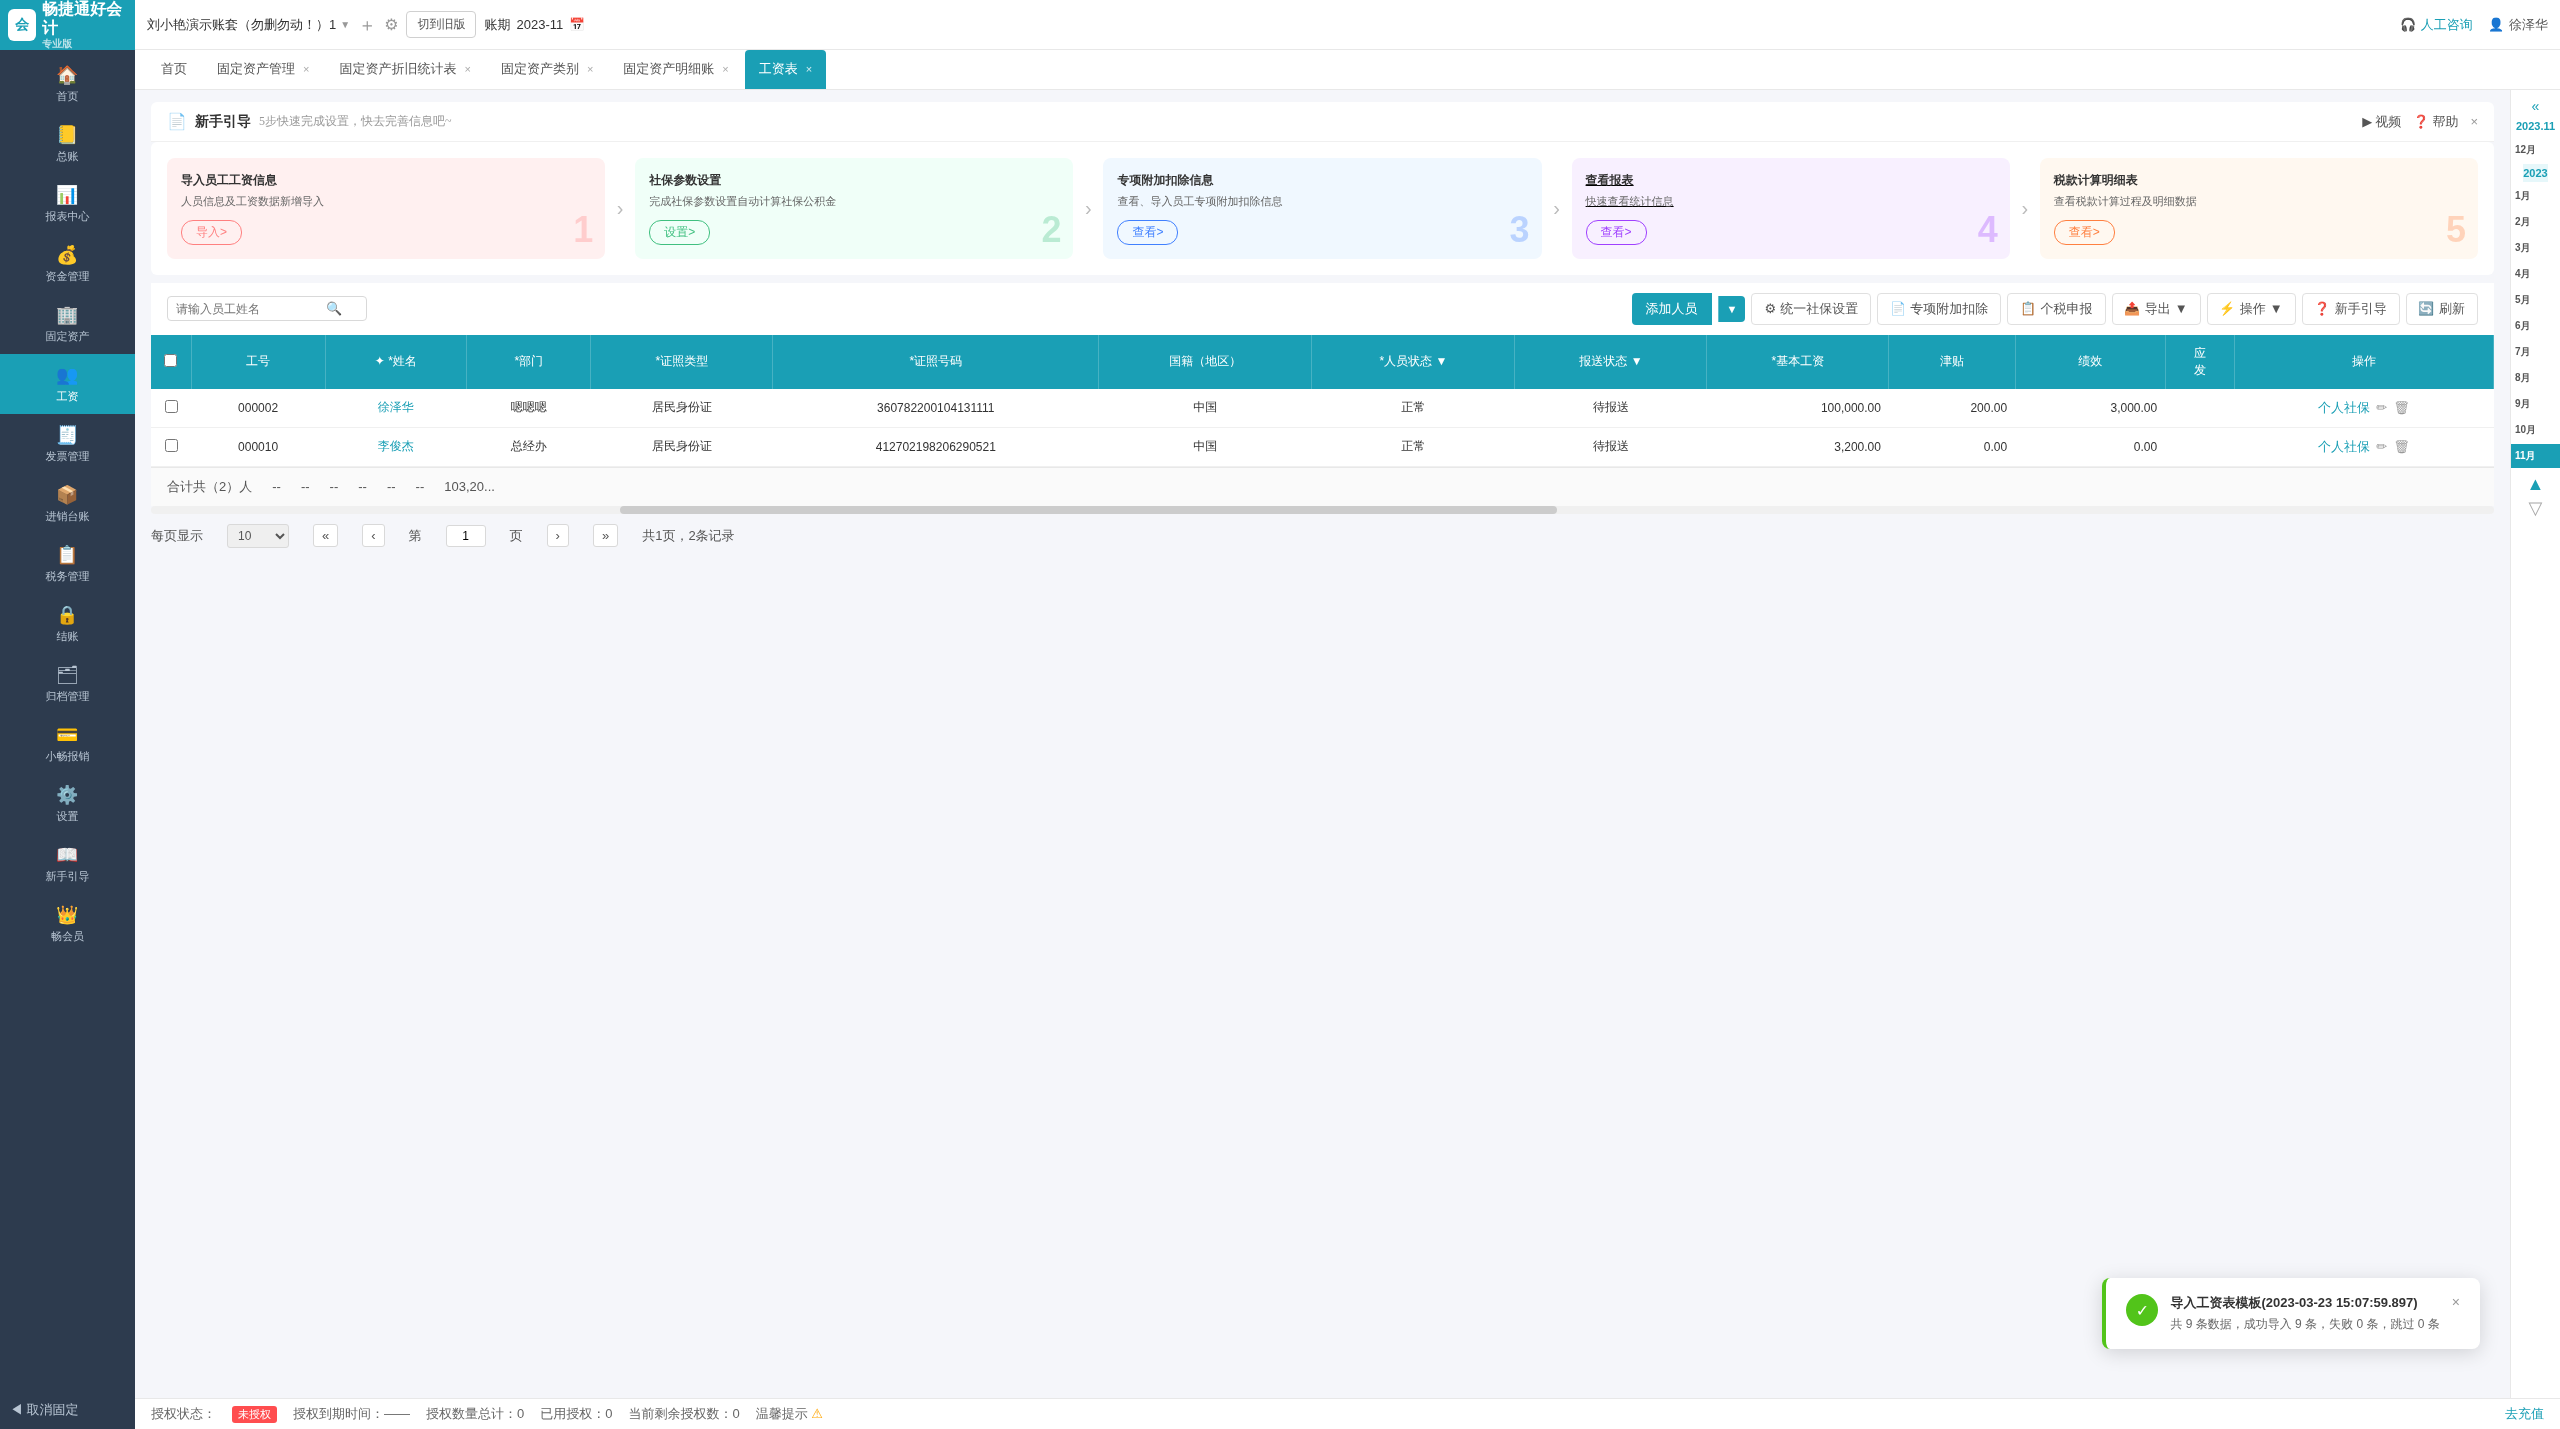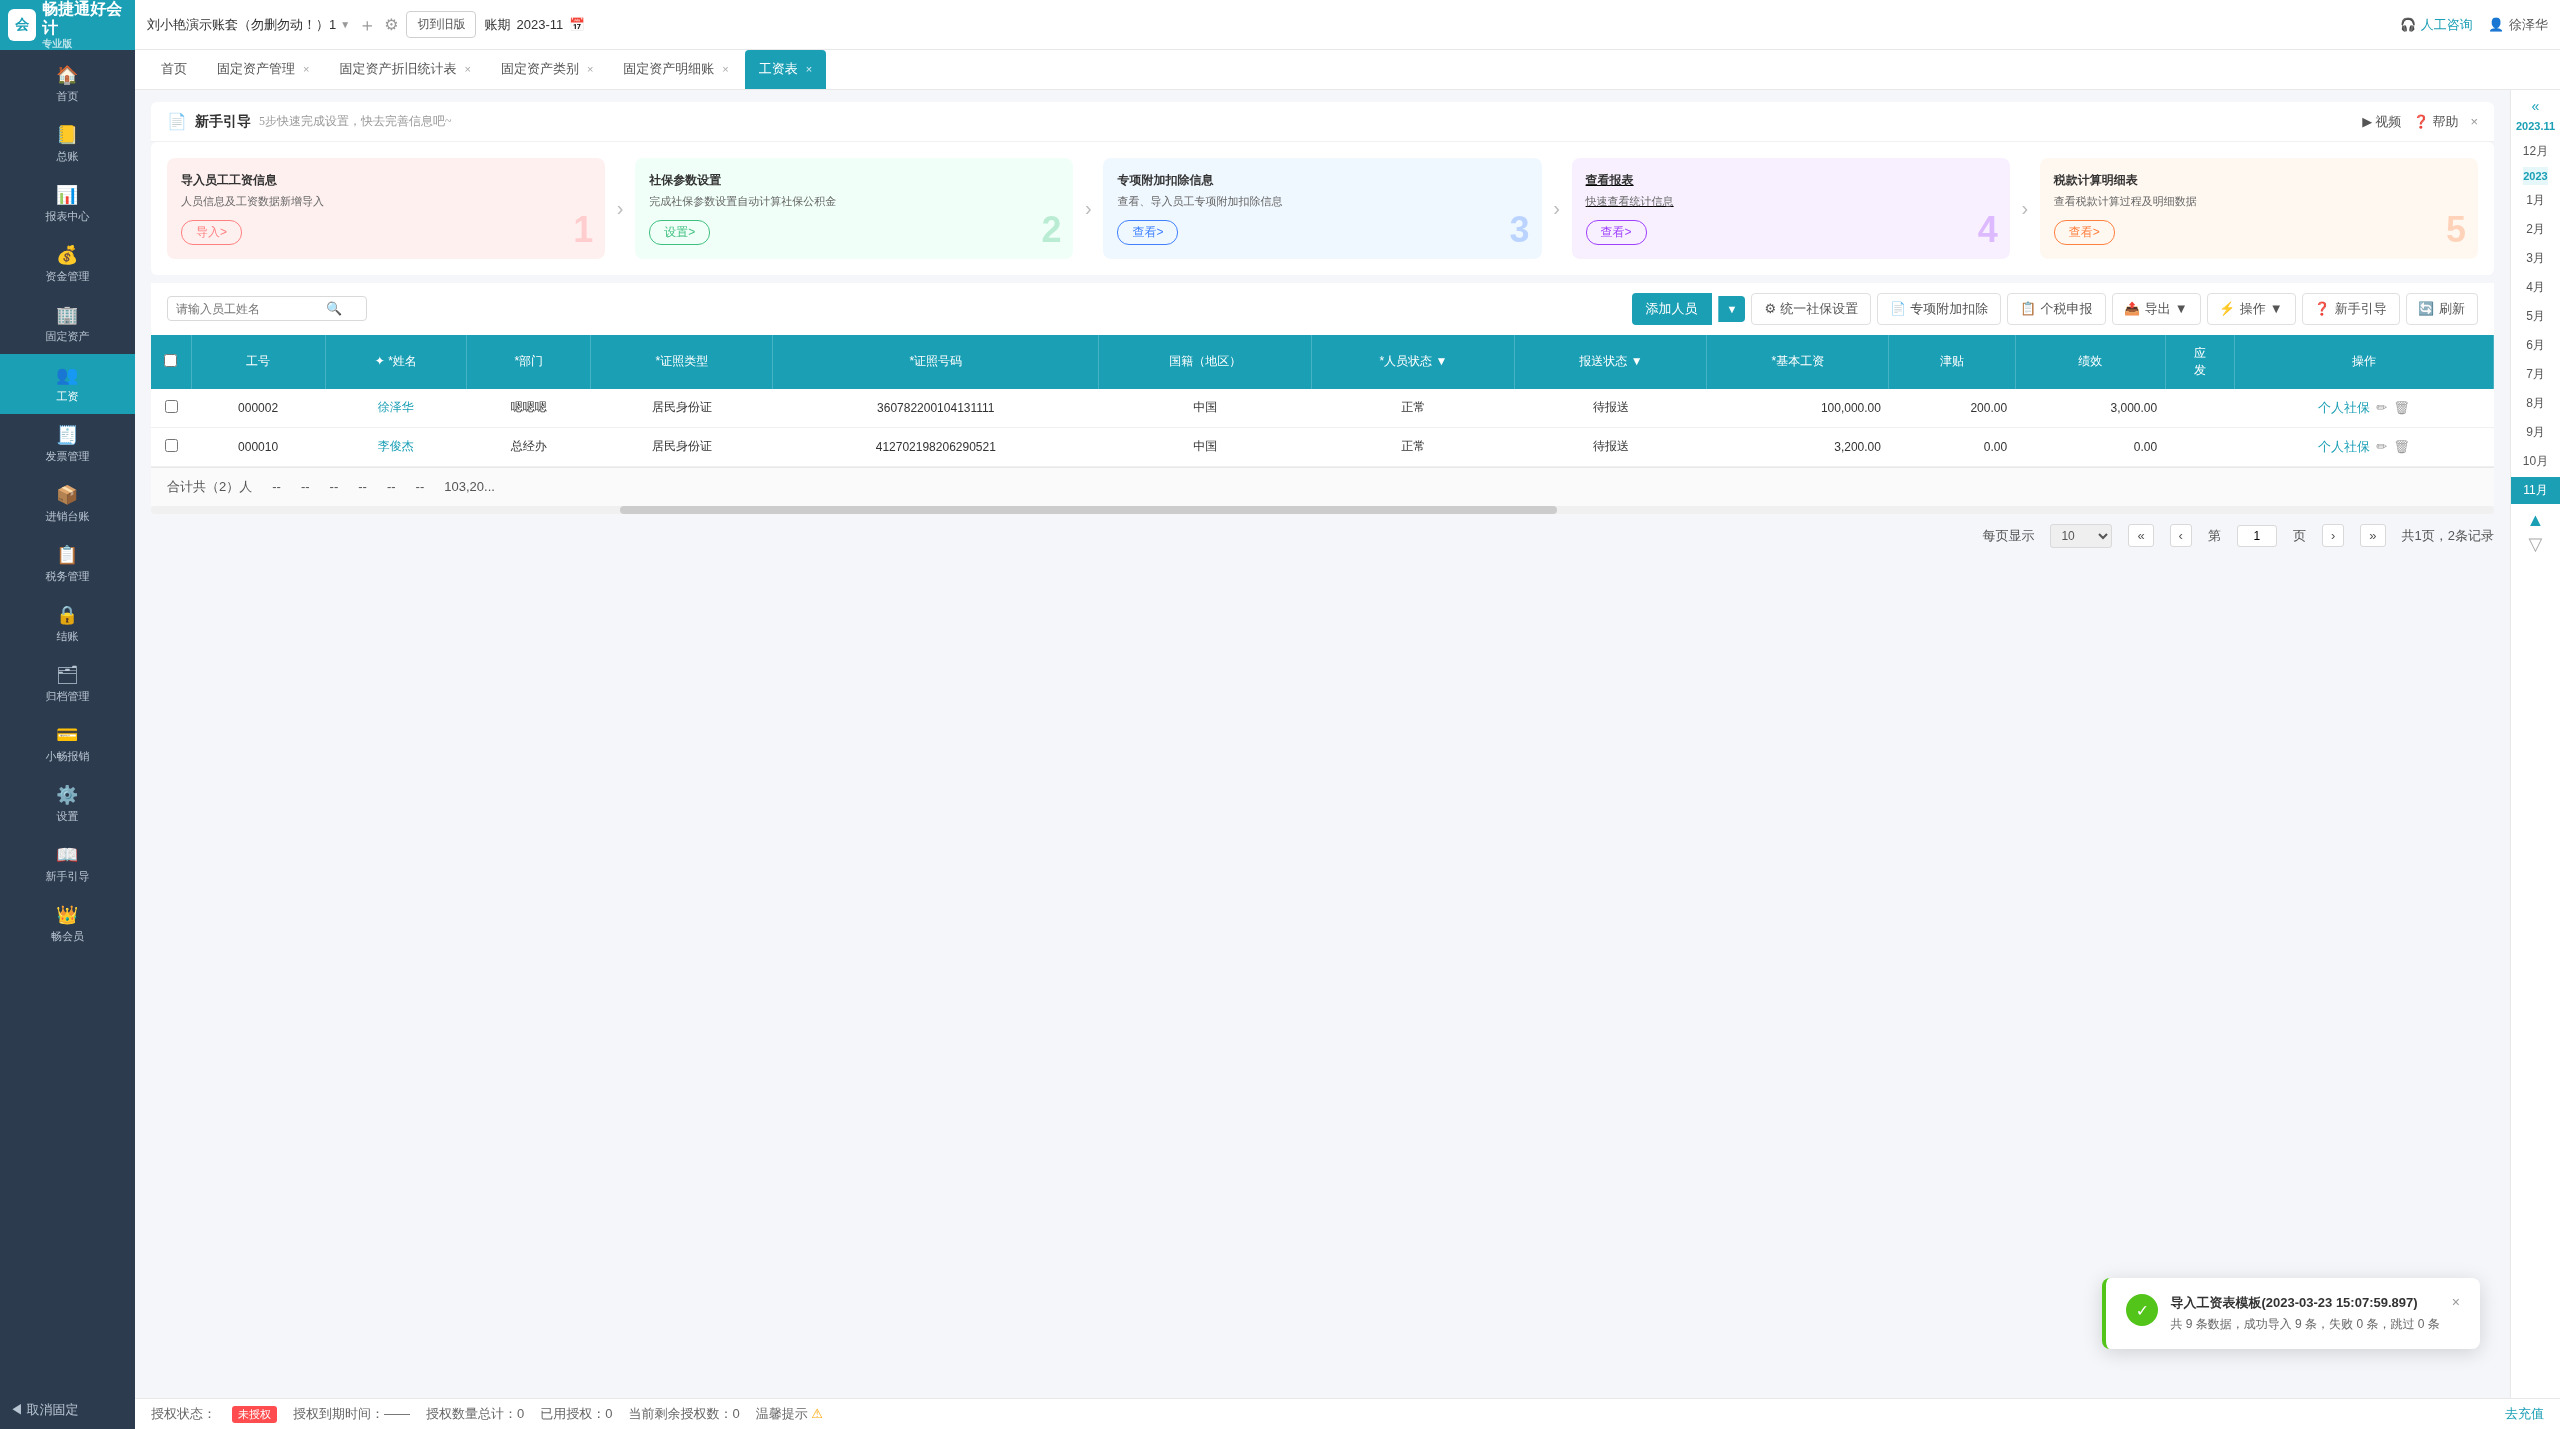--- a/index.html
+++ b/index.html
@@ -312,23 +312,22 @@
       height: 100%;
       width: 40%;
       border-radius: 4px;
       margin-left: 20%;
     }
 
     
     .pagination {
       display: flex;
       align-items: center;
-      justify-content: flex-end;
       padding: 10px 16px;
-      gap: 16px;
+      gap: 24px;
       font-size: 12px;
       color: #555;
     }
     .pagination .page-input {
       width: 40px;
       border: 1px solid #d9d9d9;
       border-radius: 3px;
       padding: 3px 5px;
       text-align: center;
       font-size: 12px;
@@ -381,25 +380,26 @@
       flex-direction: column;
       align-items: center;
       padding: 8px 0;
       gap: 2px;
       flex-shrink: 0;
       overflow: hidden;
     }
     .rp-year { font-size: 11px; color: #1a9fb5; font-weight: bold; writing-mode: horizontal-tb; padding: 4px; }
     .rp-month {
       width: 100%;
-      text-align: center;
+      text-align: left;
       padding: 5px 4px;
-      font-size: 12px;
+      font-size: 10px;
       color: #555;
       cursor: pointer;
+      font-weight: bold;
     }
     .rp-month.current { background: #1a9fb5; color: white; border-radius: 0; }
     .rp-expand { color: #1a9fb5; font-size: 14px; cursor: pointer; }
 
     
     .toast {
       position: fixed;
       bottom: 80px;
       right: 80px;
       background: white;

